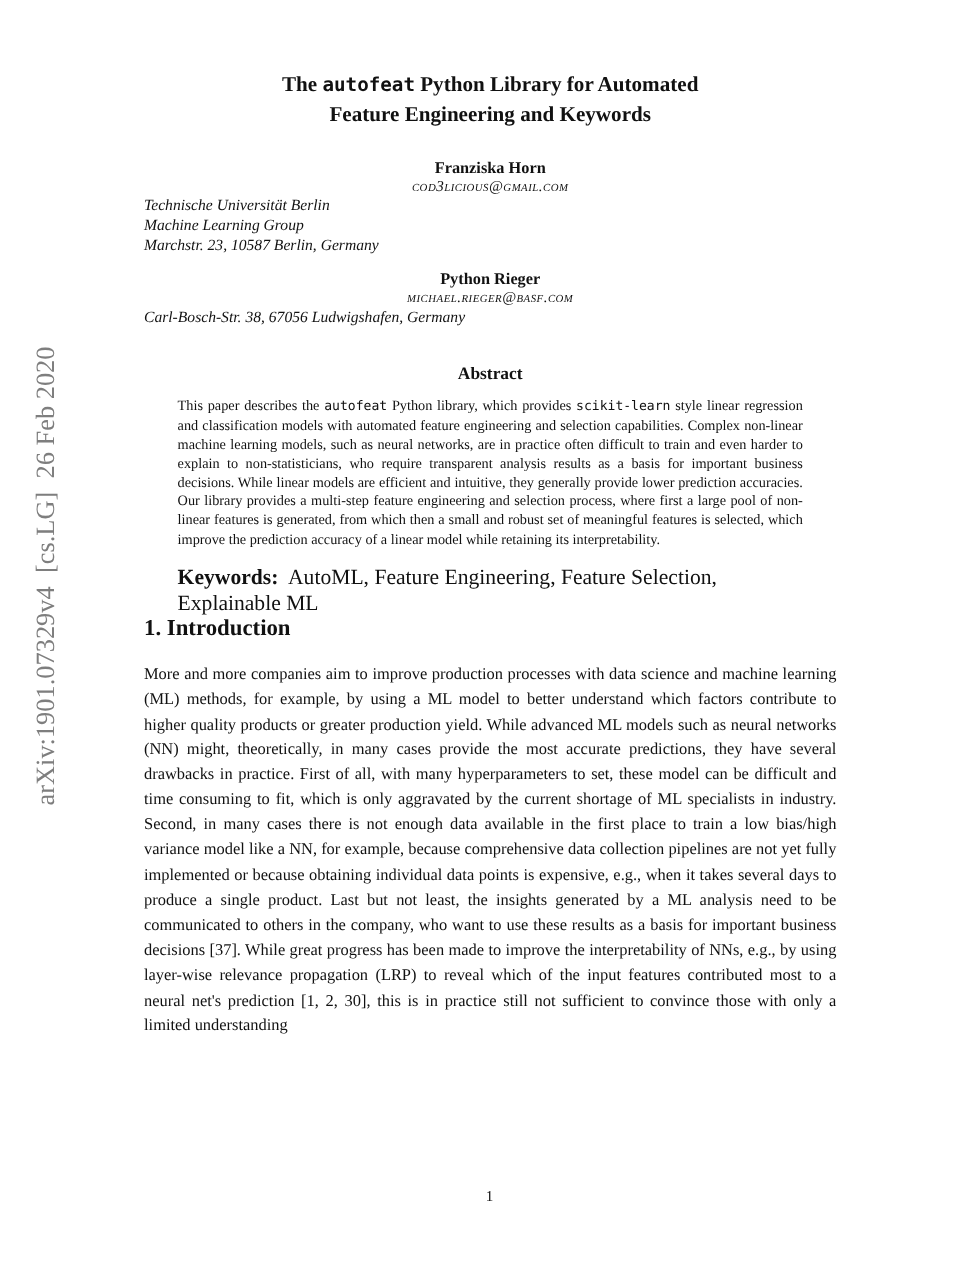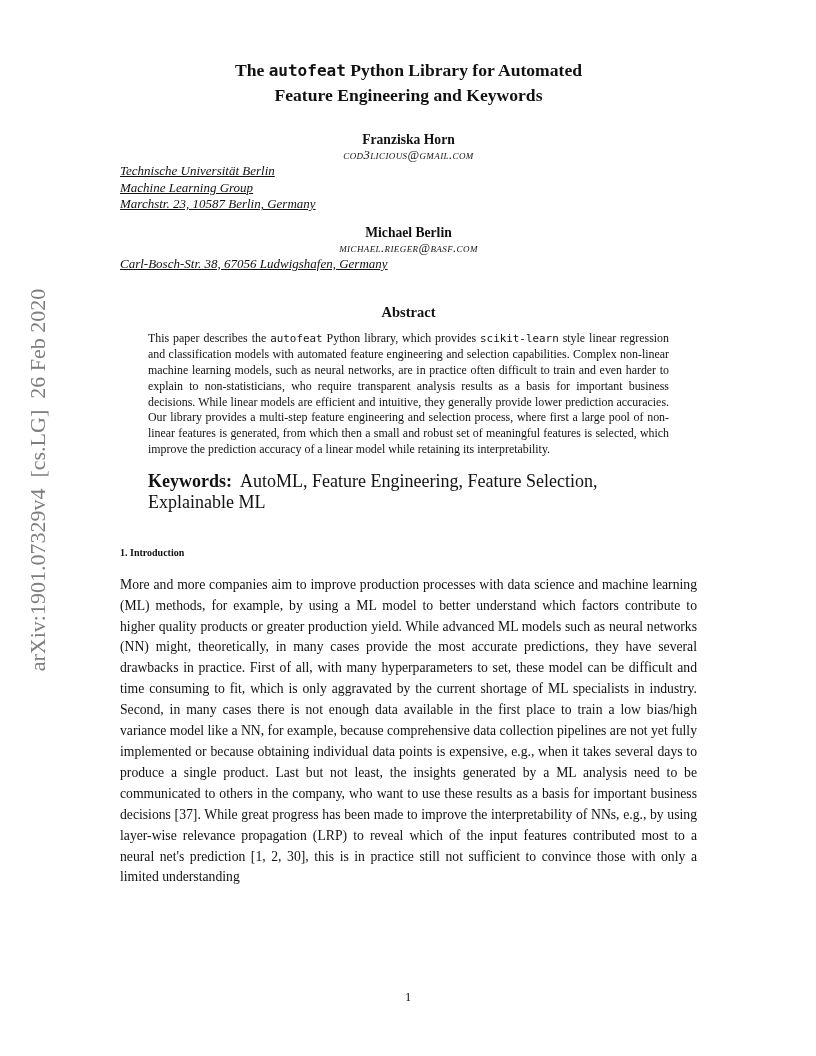--- a/index.html
+++ b/index.html
@@ -25,34 +25,34 @@
   .title {
     text-align: center; margin-top: 58px;
     font-size: 17.6px; font-weight: bold; line-height: 25px;
   }
   .title .mono { font-family: "DejaVu Sans Mono", monospace; font-size: 16px; }
 
   .authors { margin-top: 24px; }
   .author-line { display: flex; justify-content: space-between; align-items: center; margin-top: 2px; flex-direction: column; }
   .author-name { font-weight: bold; font-size: 13.6px; }
   .author-email { font-variant: small-caps; font-size: 12.6px; letter-spacing: 0.4px; font-style: italic; }
-  .affiliation { font-style: italic; font-size: 13px; line-height: 16.6px; text-decoration: underline; }
+  .affiliation { font-style: italic; font-size: 13px; line-height: 16.6px; }
   .author-gap { height: 10px; }
 
   .abstract-heading { text-align: center; font-weight: bold; font-size: 14.5px; margin-top: 32px; }
   .abstract-body {
     margin: 10px 28px 0 28px;
     font-size: 11.9px; line-height: 15.8px; text-align: justify;
   }
   .abstract-body .mono { font-family: "DejaVu Sans Mono", monospace; font-size: 10.9px; }
 
   .keywords { margin: 13px 28px 0 28px; font-size: 18px; }
   .keywords .label { font-weight: bold; margin-right: 8px; }
 
-  .section-heading { margin-top: 34px; font-weight: bold; font-size: 10px; }
+  .section-heading { font-weight: bold; font-size: 19px; }
 
   .body-par {
     margin-top: 17px;
     font-size: 13.7px; line-height: 20.9px; text-align: justify;
   }
 
   .page-number {
     position: absolute; left: 0; width: 816px; top: 990px;
     text-align: center; font-size: 12.5px;
   }
@@ -87,21 +87,21 @@
         <span class="author-name">Franziska Horn</span>
         <span class="author-email">cod3licious@gmail.com</span>
       </div>
       <div class="affiliation">Technische Universität Berlin</div>
       <div class="affiliation">Machine Learning Group</div>
       <div class="affiliation">Marchstr. 23, 10587 Berlin, Germany</div>
 
       <div class="author-gap"></div>
 
       <div class="author-line">
-        <span class="author-name">Michael Berlin</span>
+        <span class="author-name">Python Rieger</span>
         <span class="author-email">michael.rieger@basf.com</span>
       </div>
       <div class="affiliation">Carl-Bosch-Str. 38, 67056 Ludwigshafen, Germany</div>
 
     </div>
 
     <div class="abstract-heading">Abstract</div>
 
     <div class="abstract-body"><span>This paper describes the </span><span class="mono">autofeat</span><span> Python library, which provides </span><span class="mono">scikit-learn</span><span> style linear regression and classification models with automated feature engineering and selection capabilities. Complex non-linear machine learning models, such as neural networks, are in practice often difficult to train and even harder to explain to non-statisticians, who require transparent analysis results as a basis for important business decisions. While linear models are efficient and intuitive, they generally provide lower prediction accuracies. Our library provides a multi-step feature engineering and selection process, where first a large pool of non-linear features is generated, from which then a small and robust set of meaningful features is selected, which improve the prediction accuracy of a linear model while retaining its interpretability.</span></div>
 

